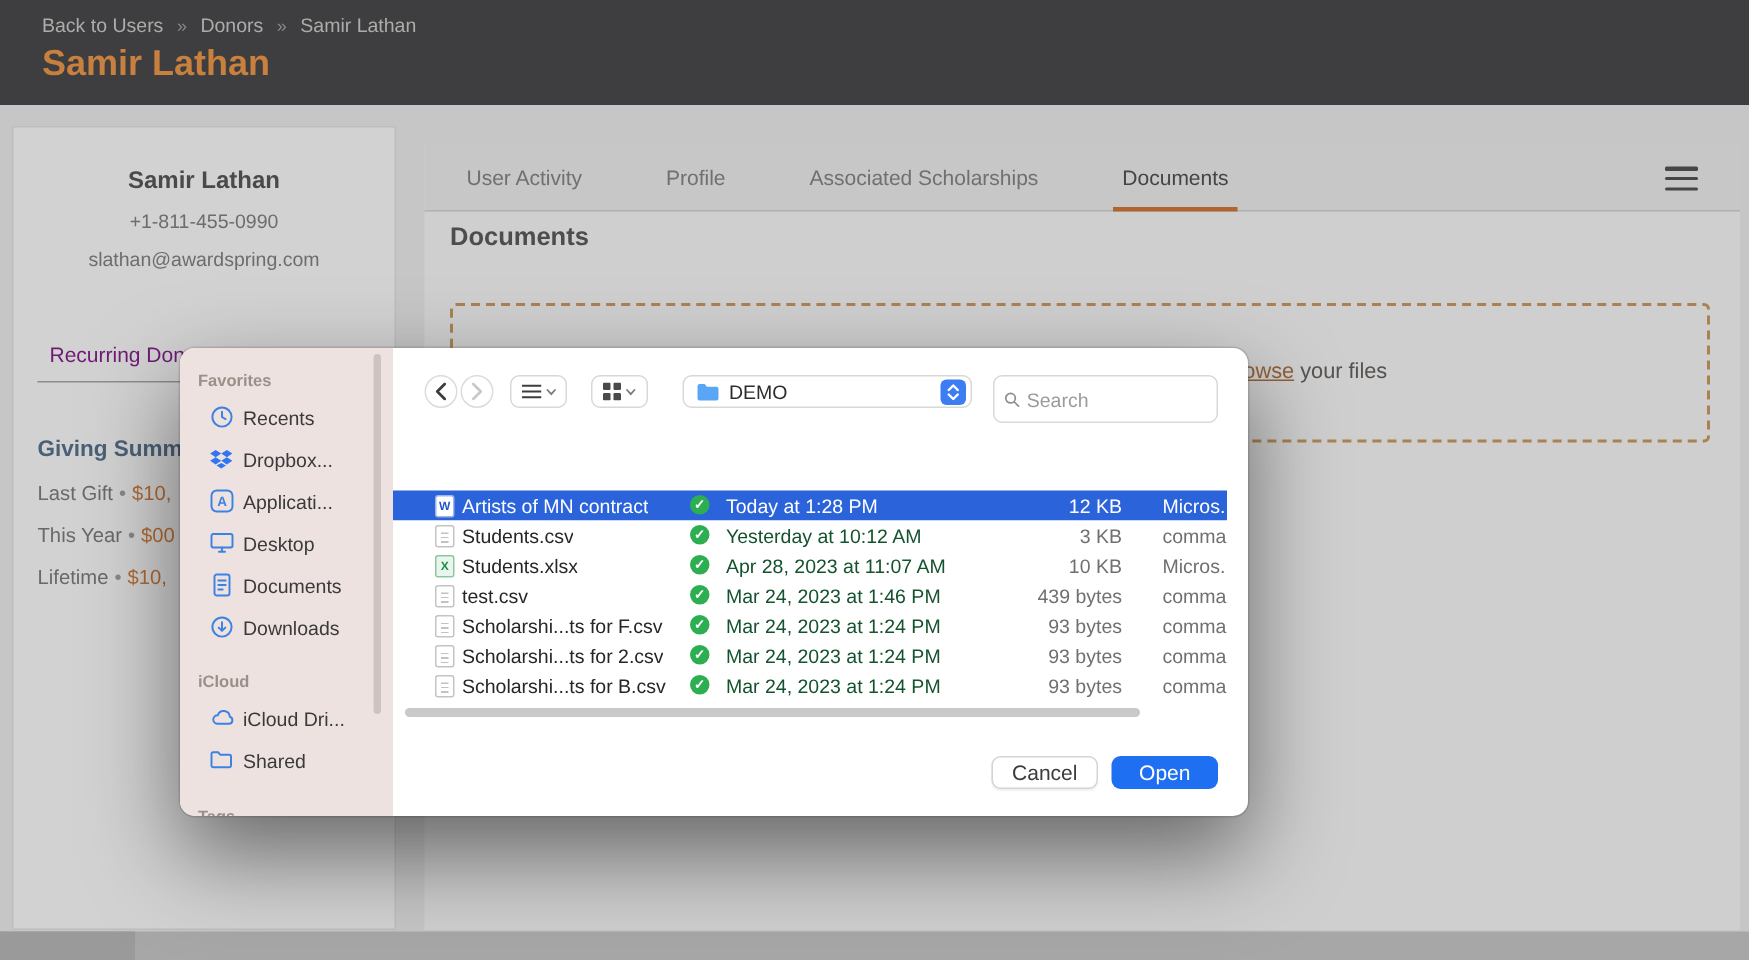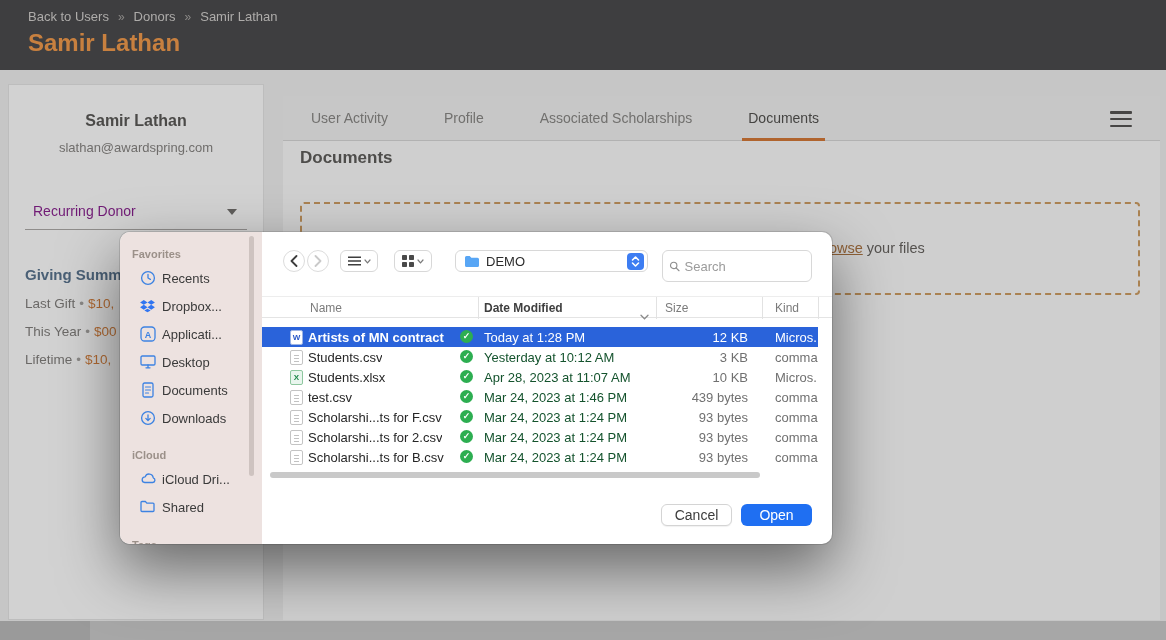--- a/index.html
+++ b/index.html
@@ -78,21 +78,21 @@
   .ch-sort{left:378px;top:8px}
   .ch-size{left:403px}
   .ch-kind{left:513px}
   .ch-sep{position:absolute;top:0;height:22px;border-left:1px solid #e2e2e2}
 
   .rows{position:absolute;left:0;top:88px;width:556px;padding-top:7px}
   .frow{display:grid;grid-template-columns:216px 178px 106px 56px;height:20px;align-items:center;font-size:13px;cursor:pointer;background:#fff}
   .frow.selected{background:#2a63da}
   .c-name{position:relative;display:flex;align-items:center;gap:5px;padding-left:28px;height:100%;overflow:hidden}
   .fname{color:#262626;white-space:nowrap;overflow:hidden}
-  .frow.selected .fname{color:#fff;font-weight:bold}
+  .frow.selected .fname{color:#fff;font-weight:normal}
   .c-date{color:#14532d;padding-left:6px;white-space:nowrap}
   .c-size{color:#707070;text-align:right;padding-right:14px;white-space:nowrap}
   .c-kind{color:#707070;padding-left:13px;white-space:nowrap;overflow:hidden}
   .frow.selected .c-date,.frow.selected .c-size,.frow.selected .c-kind{color:#fff}
   .check{position:absolute;left:198px;top:3px;width:13px;height:13px;border-radius:50%;background:#2dae51;color:#fff;
     font-size:9px;line-height:13px;text-align:center;font-weight:bold}
   .fi{width:13px;height:15px;border-radius:2px;background:#fff;border:1px solid #c4c4c4;flex:none;position:relative}
   .fi::before{position:absolute;inset:0;text-align:center;font-size:8px;line-height:14px;font-weight:bold}
   .fi-word{border-color:#9db4e4}.fi-word::before{content:"W";color:#2757c7}
   .fi-excel{border-color:#8ec79f;background:#e9f6ee}.fi-excel::before{content:"X";color:#1f8a4c}
@@ -117,20 +117,21 @@
       <span class="crumb-sep">»</span>
       <span class="crumb">Donors</span>
       <span class="crumb-sep">»</span>
       <span class="crumb">Samir Lathan</span>
     </div>
     <div class="page-title">Samir Lathan</div>
   </div>
 
   <div class="donor-card">
     <div class="donor-name">Samir Lathan</div>
+    <div class="donor-phone">+1-811-455-0990</div>
     <div class="donor-email">slathan@awardspring.com</div>
     <div class="donor-type">
       <span>Recurring Donor</span>
       <span class="caret"></span>
     </div>
     <div class="giving-title">Giving Summary</div>
     <div class="sum-line">
       <span>Last Gift</span><span class="dot">•</span><span class="val">$10,</span>
     </div>
     <div class="sum-line">
@@ -288,33 +289,20 @@
         </span>
       </div>
       <div class="search-field">
         <svg width="13" height="13" viewBox="0 0 13 13">
             <circle cx="5.3" cy="5.3" r="3.6" stroke="#8e8e8e" stroke-width="1.3" fill="none"></circle>
             <path d="M8 8 L11.3 11.3" stroke="#8e8e8e" stroke-width="1.3" stroke-linecap="round"></path>
           </svg>
         <input type="text" placeholder="Search" style="">
       </div>
 
-      <div class="col-header">
-        <span class="ch-name">Name</span>
-        <span class="ch-date">Date Modified</span>
-        <span class="ch-sort"><svg width="9" height="6" viewBox="0 0 9 6">
-              <path d="M1 1.2 L4.5 4.8 L8 1.2" stroke="#8b8b8b" stroke-width="1.3" fill="none" stroke-linecap="round"></path>
-            </svg></span>
-        <span class="ch-size">Size</span>
-        <span class="ch-kind">Kind</span>
-        <i class="ch-sep" style="left:216px"></i>
-        <i class="ch-sep" style="left:394px"></i>
-        <i class="ch-sep" style="left:500px"></i>
-        <i class="ch-sep" style="left:556px"></i>
-      </div>
 
       <div class="rows">
         <div class="frow selected">
           <div class="c-name">
               <span class="fi fi-word"></span>
               <span class="fname">Artists of MN contract</span>
               <span class="check">✓</span>
             </div>
           <div class="c-date">Today at 1:28 PM</div>
             <div class="c-size">12 KB</div>

